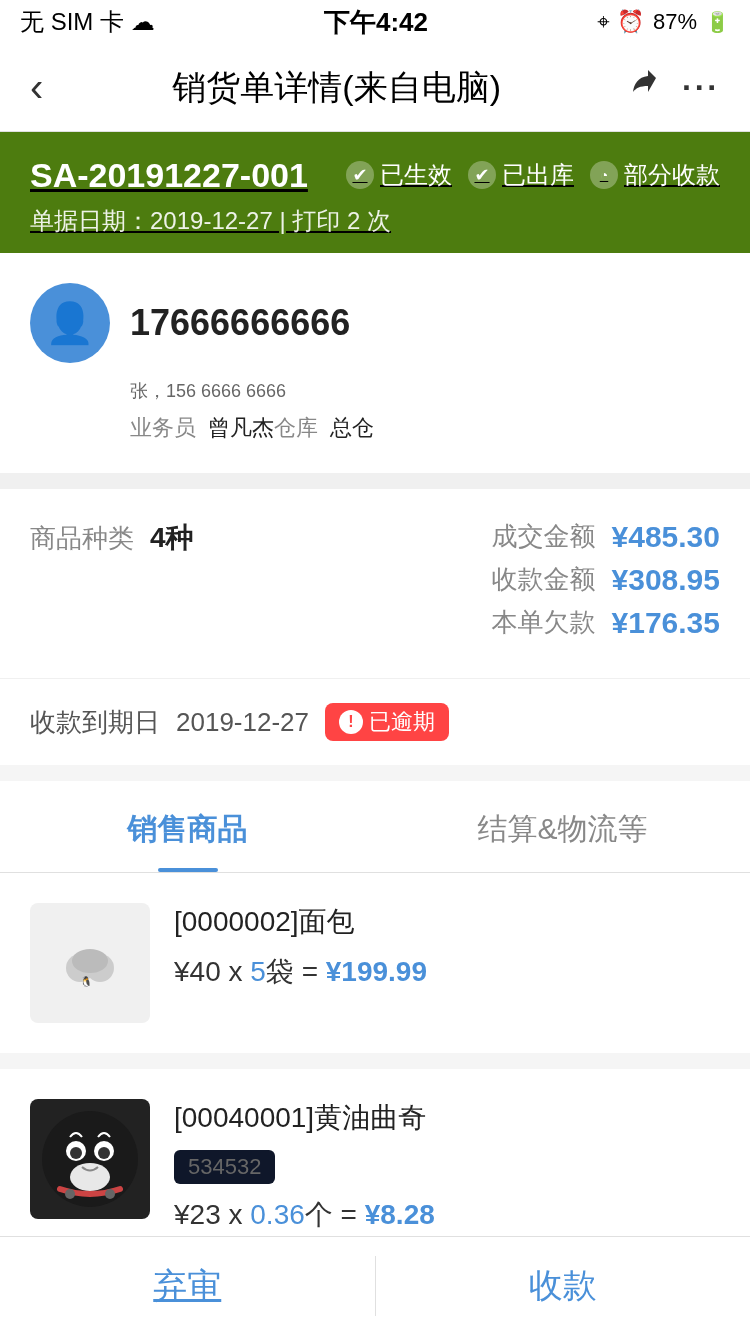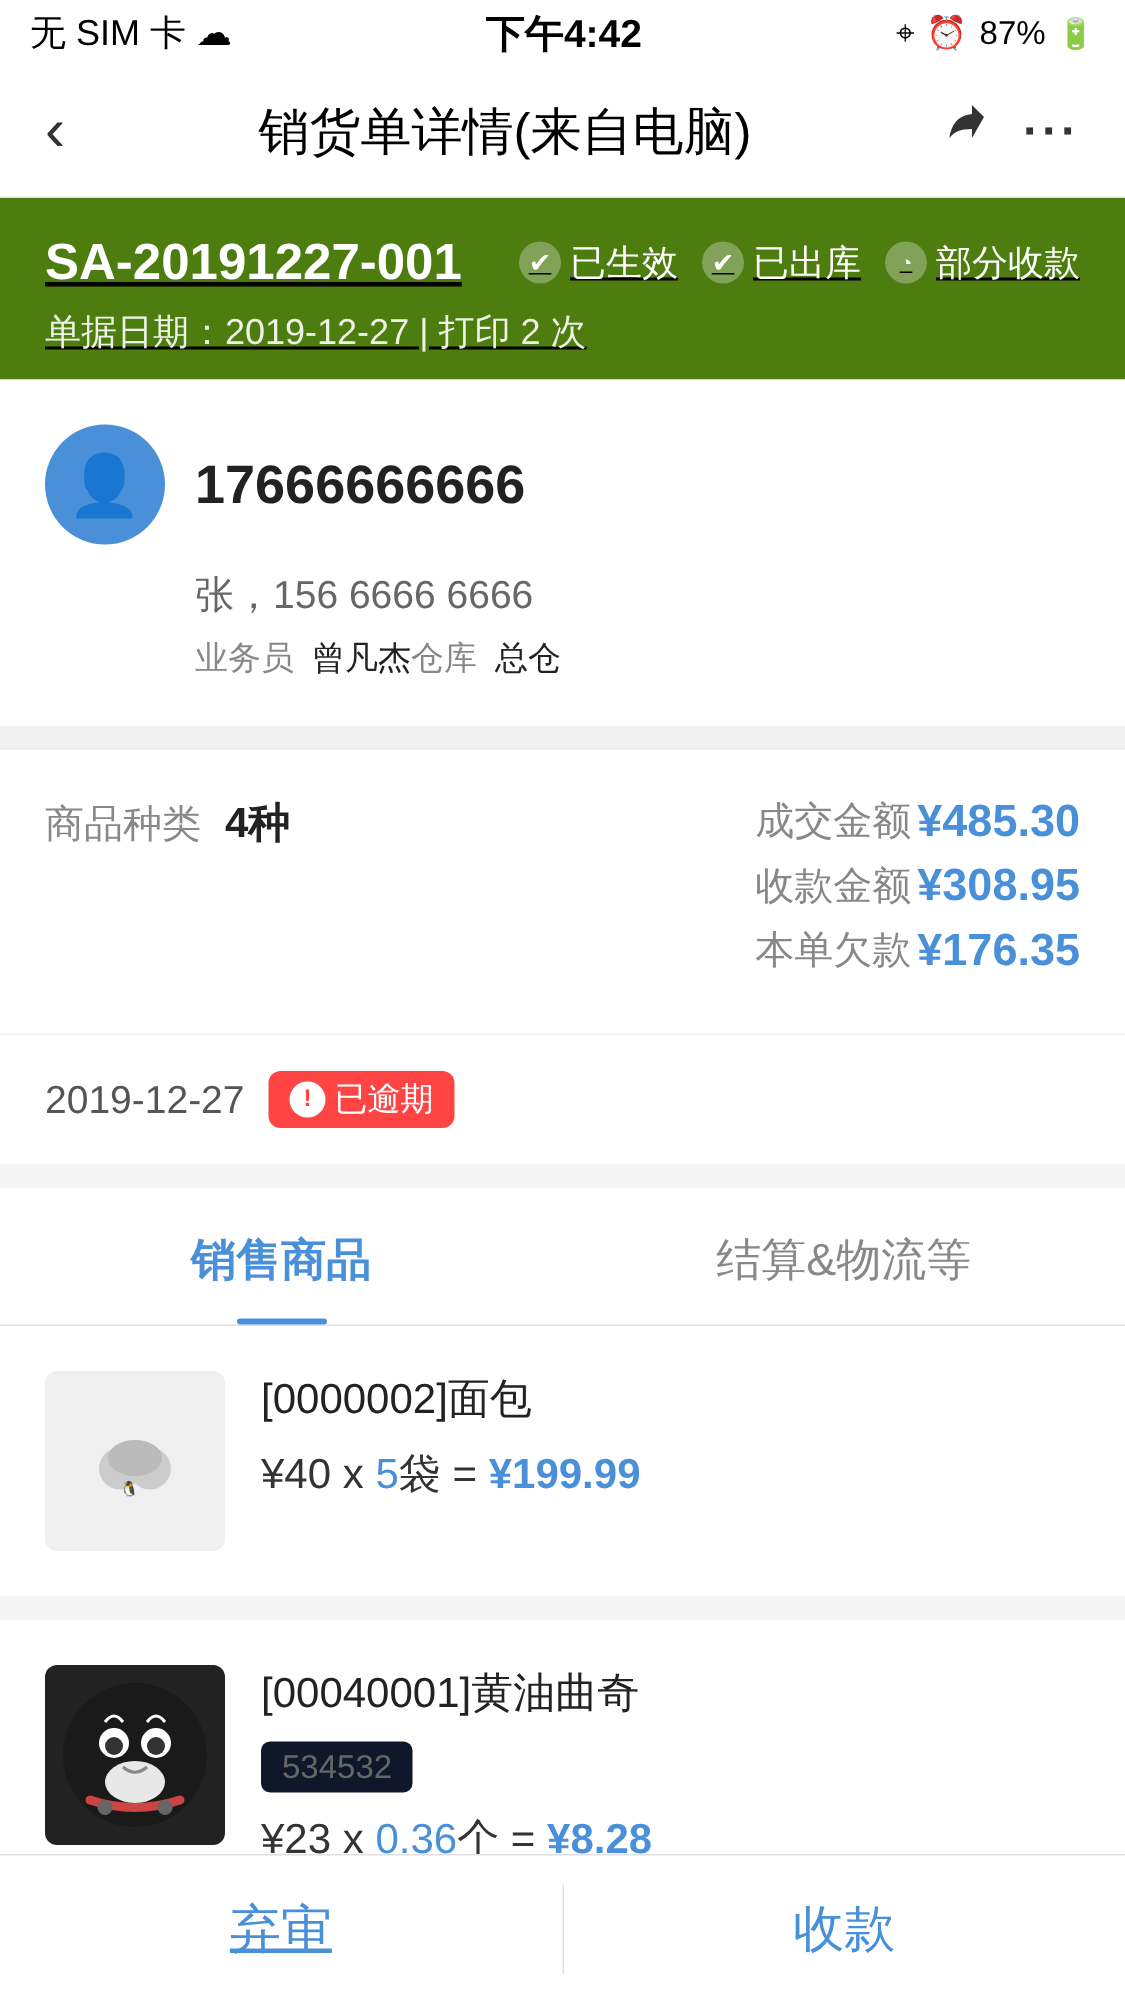--- a/index.html
+++ b/index.html
@@ -115,21 +115,21 @@
       justify-content: center;
       flex-shrink: 0;
     }
     .avatar-icon { font-size: 40px; color: #fff; }
     .customer-name {
       font-size: 36px;
       font-weight: 600;
       color: #222;
     }
     .customer-info {
-      font-size: 26px;
+      font-size: 18px;
       color: #666;
       margin-bottom: 10px;
       padding-left: 100px;
     }
     .customer-meta {
       display: flex;
       padding-left: 100px;
       font-size: 22px;
       color: #333;
     }
@@ -171,21 +171,21 @@
     .summary-row .label { color: #888; }
     .summary-row .value-count {
       font-size: 28px;
       font-weight: 600;
       color: #222;
     }
     .amount-row {
       display: flex;
       justify-content: flex-end;
       align-items: center;
-      gap: 4px;
+      gap: 16px;
       font-size: 26px;
       margin-bottom: 8px;
     }
     .amount-label { color: #888; }
     .amount-value { color: #4A90D9; font-size: 30px; font-weight: 600; }
 
     
     .due-date-section {
       background: #fff;
       padding: 24px 30px;
@@ -461,20 +461,21 @@
       <span class="amount-value">¥308.95</span>
     </div>
     <div class="amount-row">
       <span class="amount-label">本单欠款</span>
       <span class="amount-value">¥176.35</span>
     </div>
   </div>
 </div>
 
 <div class="due-date-section">
+  <span>收款到期日</span>
   <span>2019-12-27</span>
   <div class="overdue-badge">
     <div class="overdue-icon">!</div>
     <span>已逾期</span>
   </div>
 </div>
 
 <div class="tabs-section">
   <div class="tabs-row">
     <div class="tab-item active">

